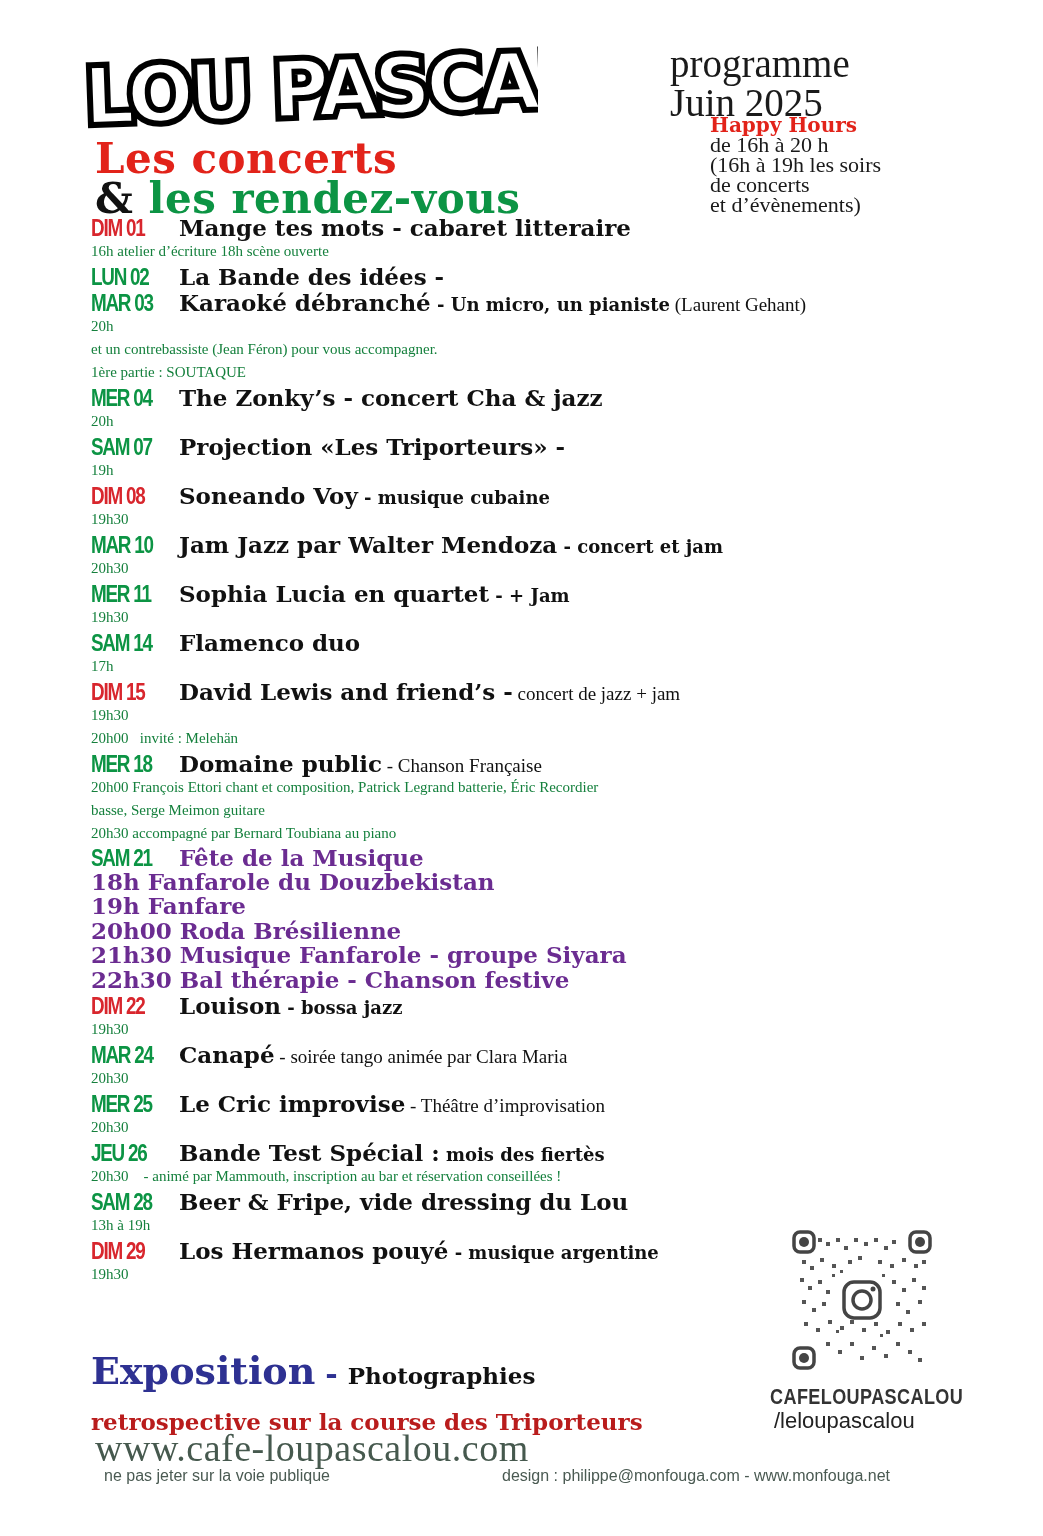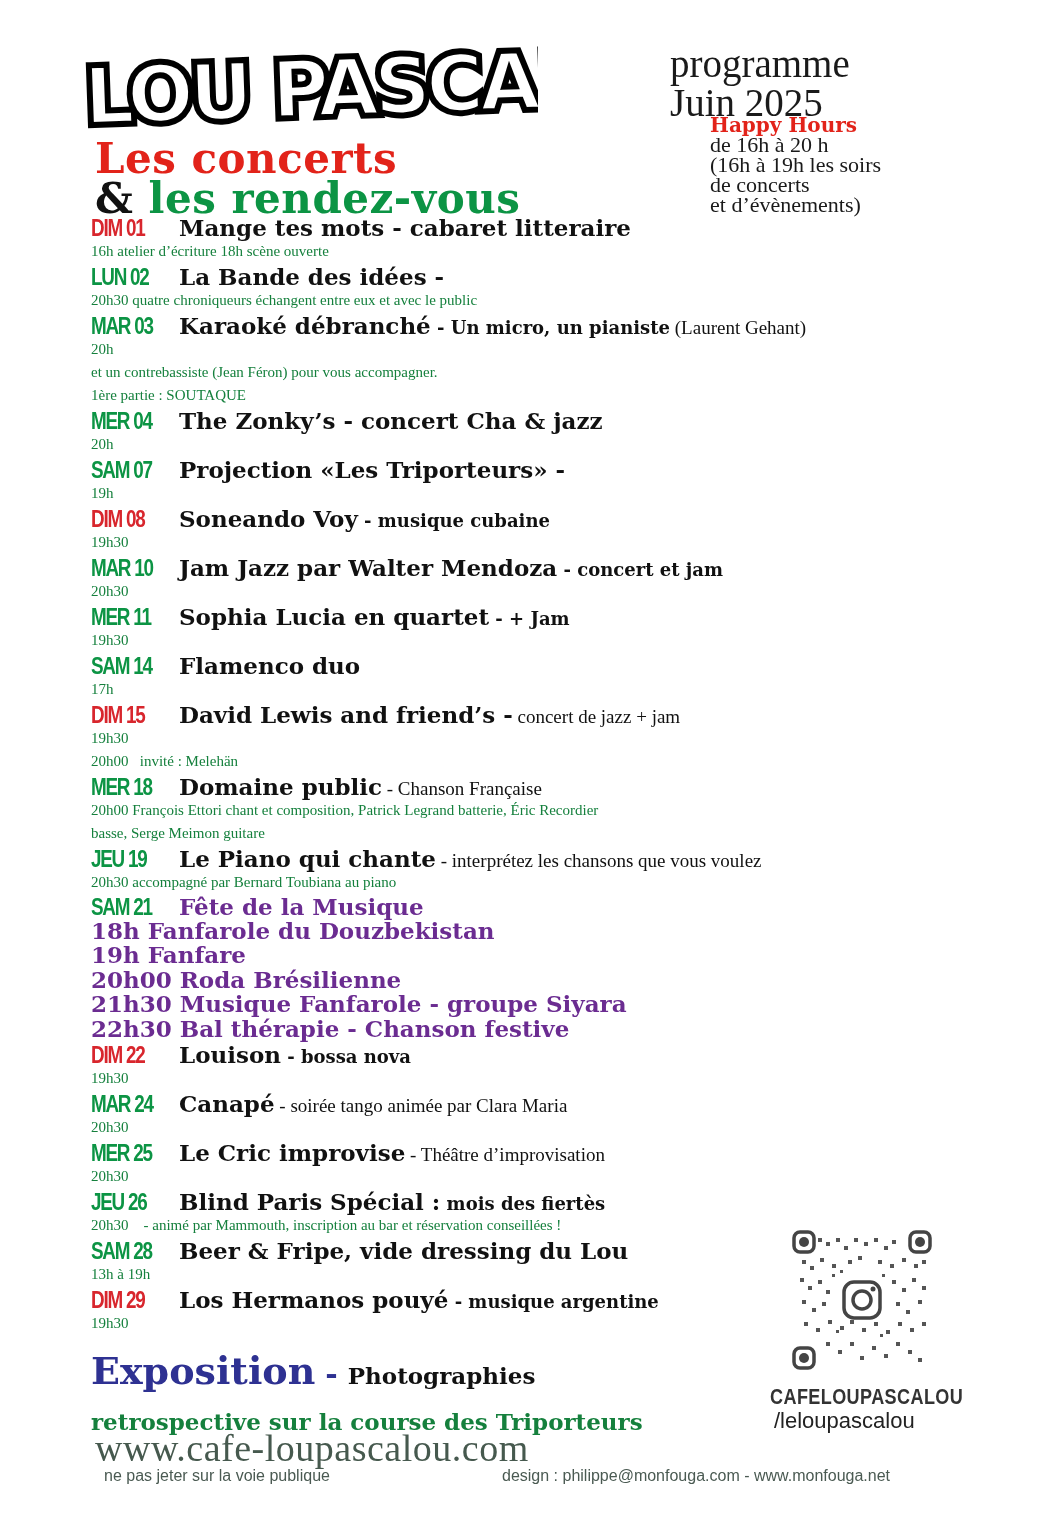--- a/index.html
+++ b/index.html
@@ -23,21 +23,21 @@
   .sub { font-family:"Liberation Serif", serif; font-size:19px; color:#111; }
   .info { font-family:"Liberation Serif", serif; font-size:15px; color:#15803d; height:23px; line-height:23px; white-space:nowrap; }
   .fete { font-family:"DejaVu Serif", serif; font-weight:bold; font-size:23px; color:#6b2c91; line-height:24.5px; white-space:nowrap; }
   .qr { left:792px; top:1230px; width:140px; height:140px; }
   .insta-a { left:770px; top:1384px; font-family:"Liberation Sans", sans-serif; font-weight:bold; font-size:22px; color:#333; letter-spacing:0.5px; transform:scaleX(0.82); transform-origin:left; }
   .insta-b { left:774px; top:1408px; font-family:"Liberation Sans", sans-serif; font-size:22px; color:#222; }
   .expo { left:91px; top:1348px; white-space:nowrap; }
   .expo .big { font-family:"DejaVu Serif", serif; font-weight:bold; font-size:38px; color:#2e3192; }
   .expo .dash { font-family:"DejaVu Serif", serif; font-weight:bold; font-size:30px; color:#2e3192; margin:0 10px; }
   .expo .ph { font-family:"DejaVu Serif", serif; font-weight:bold; font-size:23px; color:#111; }
-  .retro { left:91px; top:1408px; font-family:"DejaVu Serif", serif; font-weight:bold; font-size:23px; color:#15803d; white-space:nowrap; }
+  .retro { left:91px; top:1408px; font-family:"DejaVu Serif", serif; font-weight:bold; font-size:23px; color:#b91c1c; white-space:nowrap; }
   .www { left:95px; top:1426px; font-family:Liberation Serif, serif; font-size:38px; color:#46594e; letter-spacing:0.5px; }
   .foot-l { left:104px; top:1467px; font-family:"Liberation Sans", sans-serif; font-size:16px; color:#4a5a52; }
   .foot-r { left:502px; top:1467px; font-family:"Liberation Sans", sans-serif; font-size:16px; color:#4a5a52; }
 </style>
 </head>
 <body>
 
 <div class="abs logo">
   <svg width="460" height="92" viewBox="0 0 460 92">
     <text x="6" y="78" font-family="DejaVu Sans, sans-serif" font-weight="bold" font-size="78" fill="#fff" stroke="#000" stroke-width="9" paint-order="stroke" letter-spacing="-4" transform="rotate(-2 230 46)">LOU PASCALOU</text>
@@ -71,21 +71,20 @@
           <span class="day red">DIM 01</span>
           <span class="title">Mange tes mots - cabaret litteraire</span>
         </div>
         <div class="info" style="white-space:pre">16h atelier d’écriture 18h scène ouverte</div>
       </div>
       <div class="ev">
         <div class="row">
           <span class="day green">LUN 02</span>
           <span class="title">La Bande des idées -</span>
         </div>
-        <div class="info" style="white-space:pre">20h30 quatre chroniqueurs échangent entre eux et avec le public</div>
       </div>
       <div class="ev">
         <div class="row">
           <span class="day green">MAR 03</span>
           <span class="title">Karaoké débranché</span>
           <span class="sub-b" style="white-space:pre"> - Un micro, un pianiste</span>
           <span class="sub" style="white-space:pre"> (Laurent Gehant)</span>
         </div>
         <div class="info" style="white-space:pre">20h</div>
         <div class="info" style="white-space:pre">et un contrebassiste (Jean Féron) pour vous accompagner.</div>
@@ -150,45 +149,40 @@
       <div class="ev">
         <div class="row">
           <span class="day green">MER 18</span>
           <span class="title">Domaine public</span>
           <span class="sub" style="white-space:pre"> - Chanson Française</span>
         </div>
         <div class="info" style="white-space:pre">20h00 François Ettori chant et composition, Patrick Legrand batterie, Éric Recordier</div>
         <div class="info" style="white-space:pre">basse, Serge Meimon guitare</div>
       </div>
       <div class="ev">
-        <div class="row">
-          <span class="day green">JEU 19</span>
-          <span class="title">Le Piano qui chante</span>
-          <span class="sub" style="white-space:pre"> - interprétez les chansons que vous voulez</span>
-        </div>
         <div class="info" style="white-space:pre">20h30 accompagné par Bernard Toubiana au piano</div>
       </div>
     </div>
   <div id="fete">
     <div class="row" style="height:24.5px">
       <span class="day green">SAM 21</span>
       <span class="fete">Fête de la Musique</span>
     </div>
     <div class="fete">18h Fanfarole du Douzbekistan</div>
     <div class="fete">19h Fanfare</div>
     <div class="fete">20h00  Roda Brésilienne</div>
     <div class="fete">21h30 Musique Fanfarole - groupe Siyara</div>
     <div class="fete">22h30 Bal thérapie - Chanson festive</div>
   </div>
   <div id="ev-late">
       <div class="ev">
         <div class="row">
           <span class="day red">DIM 22</span>
           <span class="title">Louison</span>
-          <span class="sub-b" style="white-space:pre"> - bossa nova</span>
+          <span class="sub-b" style="white-space:pre"> - bossa jazz</span>
         </div>
         <div class="info" style="white-space:pre">19h30</div>
       </div>
       <div class="ev">
         <div class="row">
           <span class="day green">MAR 24</span>
           <span class="title">Canapé</span>
           <span class="sub" style="white-space:pre"> - soirée tango animée par Clara Maria</span>
         </div>
         <div class="info" style="white-space:pre">20h30</div>
@@ -197,21 +191,21 @@
         <div class="row">
           <span class="day green">MER 25</span>
           <span class="title">Le Cric improvise</span>
           <span class="sub" style="white-space:pre"> - Théâtre d’improvisation</span>
         </div>
         <div class="info" style="white-space:pre">20h30</div>
       </div>
       <div class="ev">
         <div class="row">
           <span class="day green">JEU 26</span>
-          <span class="title">Blind Paris Spécial :</span>
+          <span class="title">Bande Test Spécial :</span>
           <span class="sub-b" style="white-space:pre"> mois des fiertès</span>
         </div>
         <div class="info" style="white-space:pre">20h30    - animé par Mammouth, inscription au bar et réservation conseillées !</div>
       </div>
       <div class="ev">
         <div class="row">
           <span class="day green">SAM 28</span>
           <span class="title">Beer &amp; Fripe, vide dressing du Lou</span>
         </div>
         <div class="info" style="white-space:pre">13h à 19h</div>

